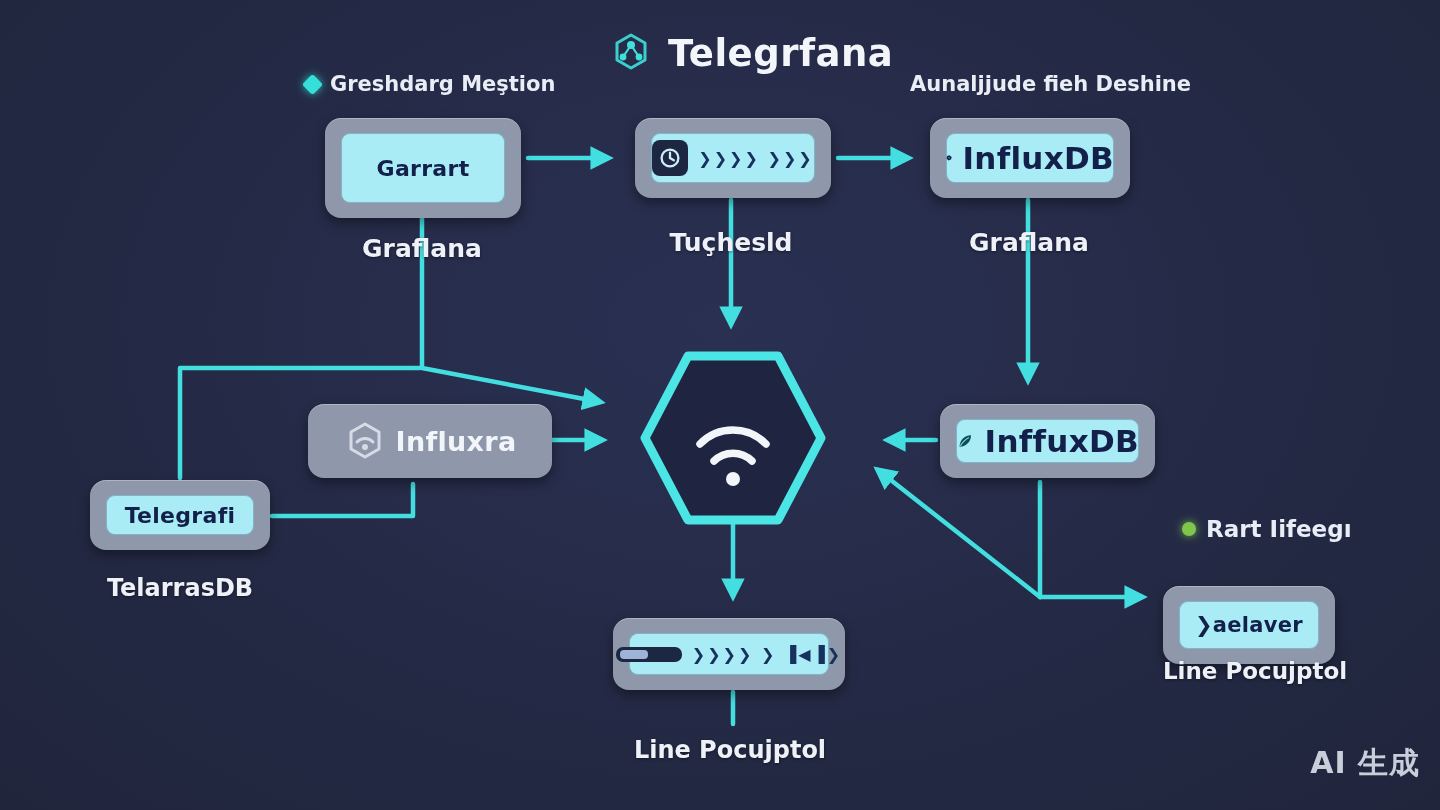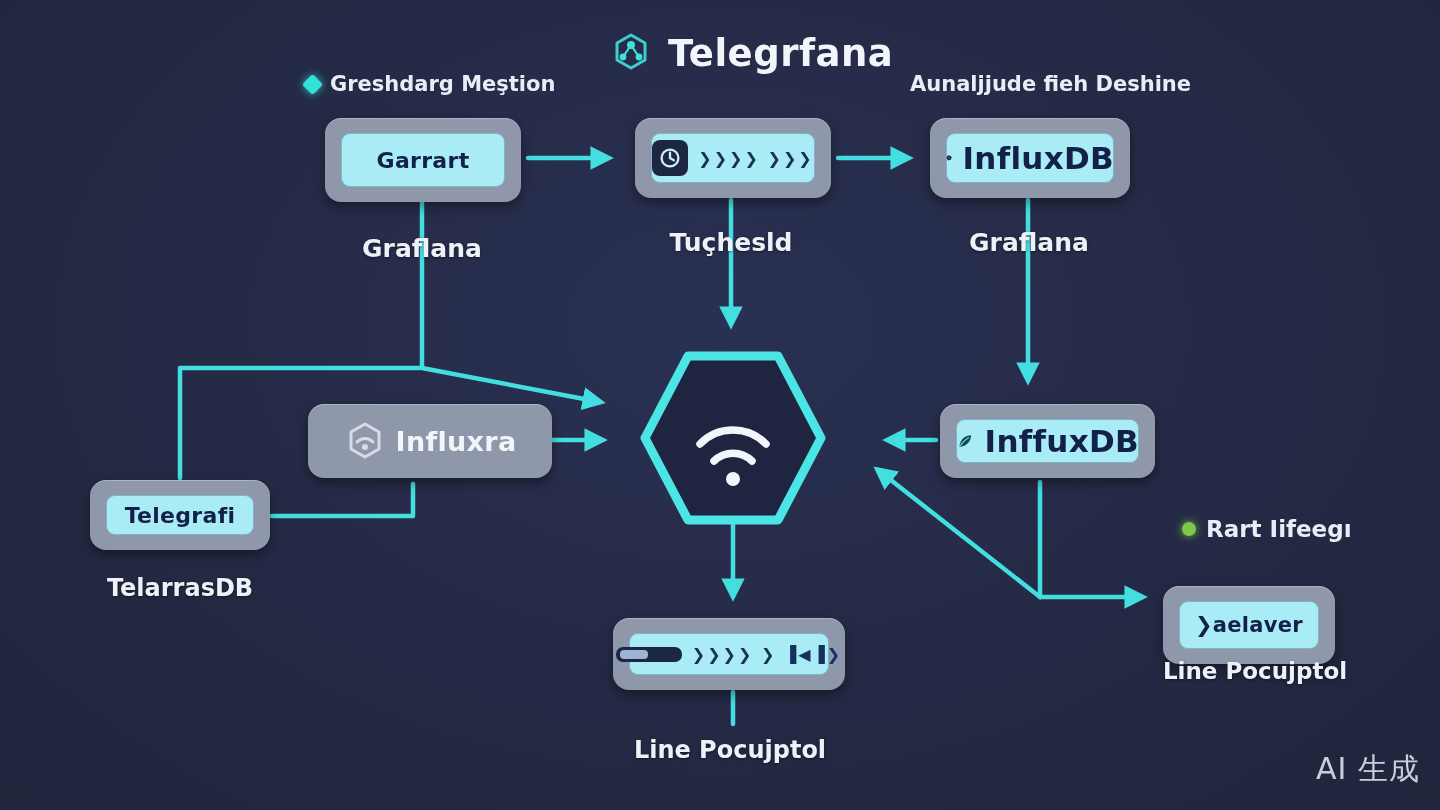--- a/index.html
+++ b/index.html
@@ -45,22 +45,22 @@
     width:14px; height:14px; background:#7ec74a; border-radius:50%;
     box-shadow:0 0 8px rgba(126,199,74,.9); display:inline-block;
   }
   .clockbox {
     width:36px; height:36px; background:#1d2742; border-radius:8px;
     display:flex; align-items:center; justify-content:center; flex:0 0 auto;
   }
   .bar { position:relative; width:66px; height:15px; background:#1c2742; border-radius:7px; flex:0 0 auto; }
   .bar-fill { position:absolute; left:4px; top:3px; width:28px; height:9px; background:#9fb3d9; border-radius:4px; }
   .watermark {
-    position:absolute; right:20px; bottom:20px; z-index:3;
-    color:#c9cfda; font-size:30px; font-weight:400; letter-spacing:1px;
+    position:absolute; right:20px; bottom:26px; z-index:3;
+    color:#c9cfda; font-size:30px; font-weight:700; letter-spacing:1px;
   }
 </style>
 </head>
 <body>
 
 <div class="stage">
 
   <svg class="wires" width="1440" height="810" viewBox="0 0 1440 810">
     <defs>
       <marker id="arr" viewBox="0 0 10 10" refX="7.5" refY="5" markerWidth="5.2" markerHeight="5.2" orient="auto-start-reverse">
@@ -106,21 +106,21 @@
   </div>
 
   <div class="toplabel" style="left:305px; top:72px;">
     <span class="diamond"></span>
     <span>Greshdarg Meştion</span>
   </div>
   <div class="toplabel" style="left:910px; top:72px;">
     <span>Aunaljjude fieh Deshine</span>
   </div>
 
-  <div class="node" style="left:325px; top:118px; width:196px; height:84px;">
+  <div class="node" style="left:325px; top:118px; width:196px; height:100px;">
     <div class="panel">
       <span class="panel-text">Garrart</span>
     </div>
   </div>
   <div class="caption" style="left:347px; top:234px; width:150px;">Graflana</div>
 
   <div class="node" style="left:635px; top:118px; width:196px; height:80px;">
     <div class="panel">
       <span class="clockbox">
         <svg width="26" height="26" viewBox="0 0 34 34">

